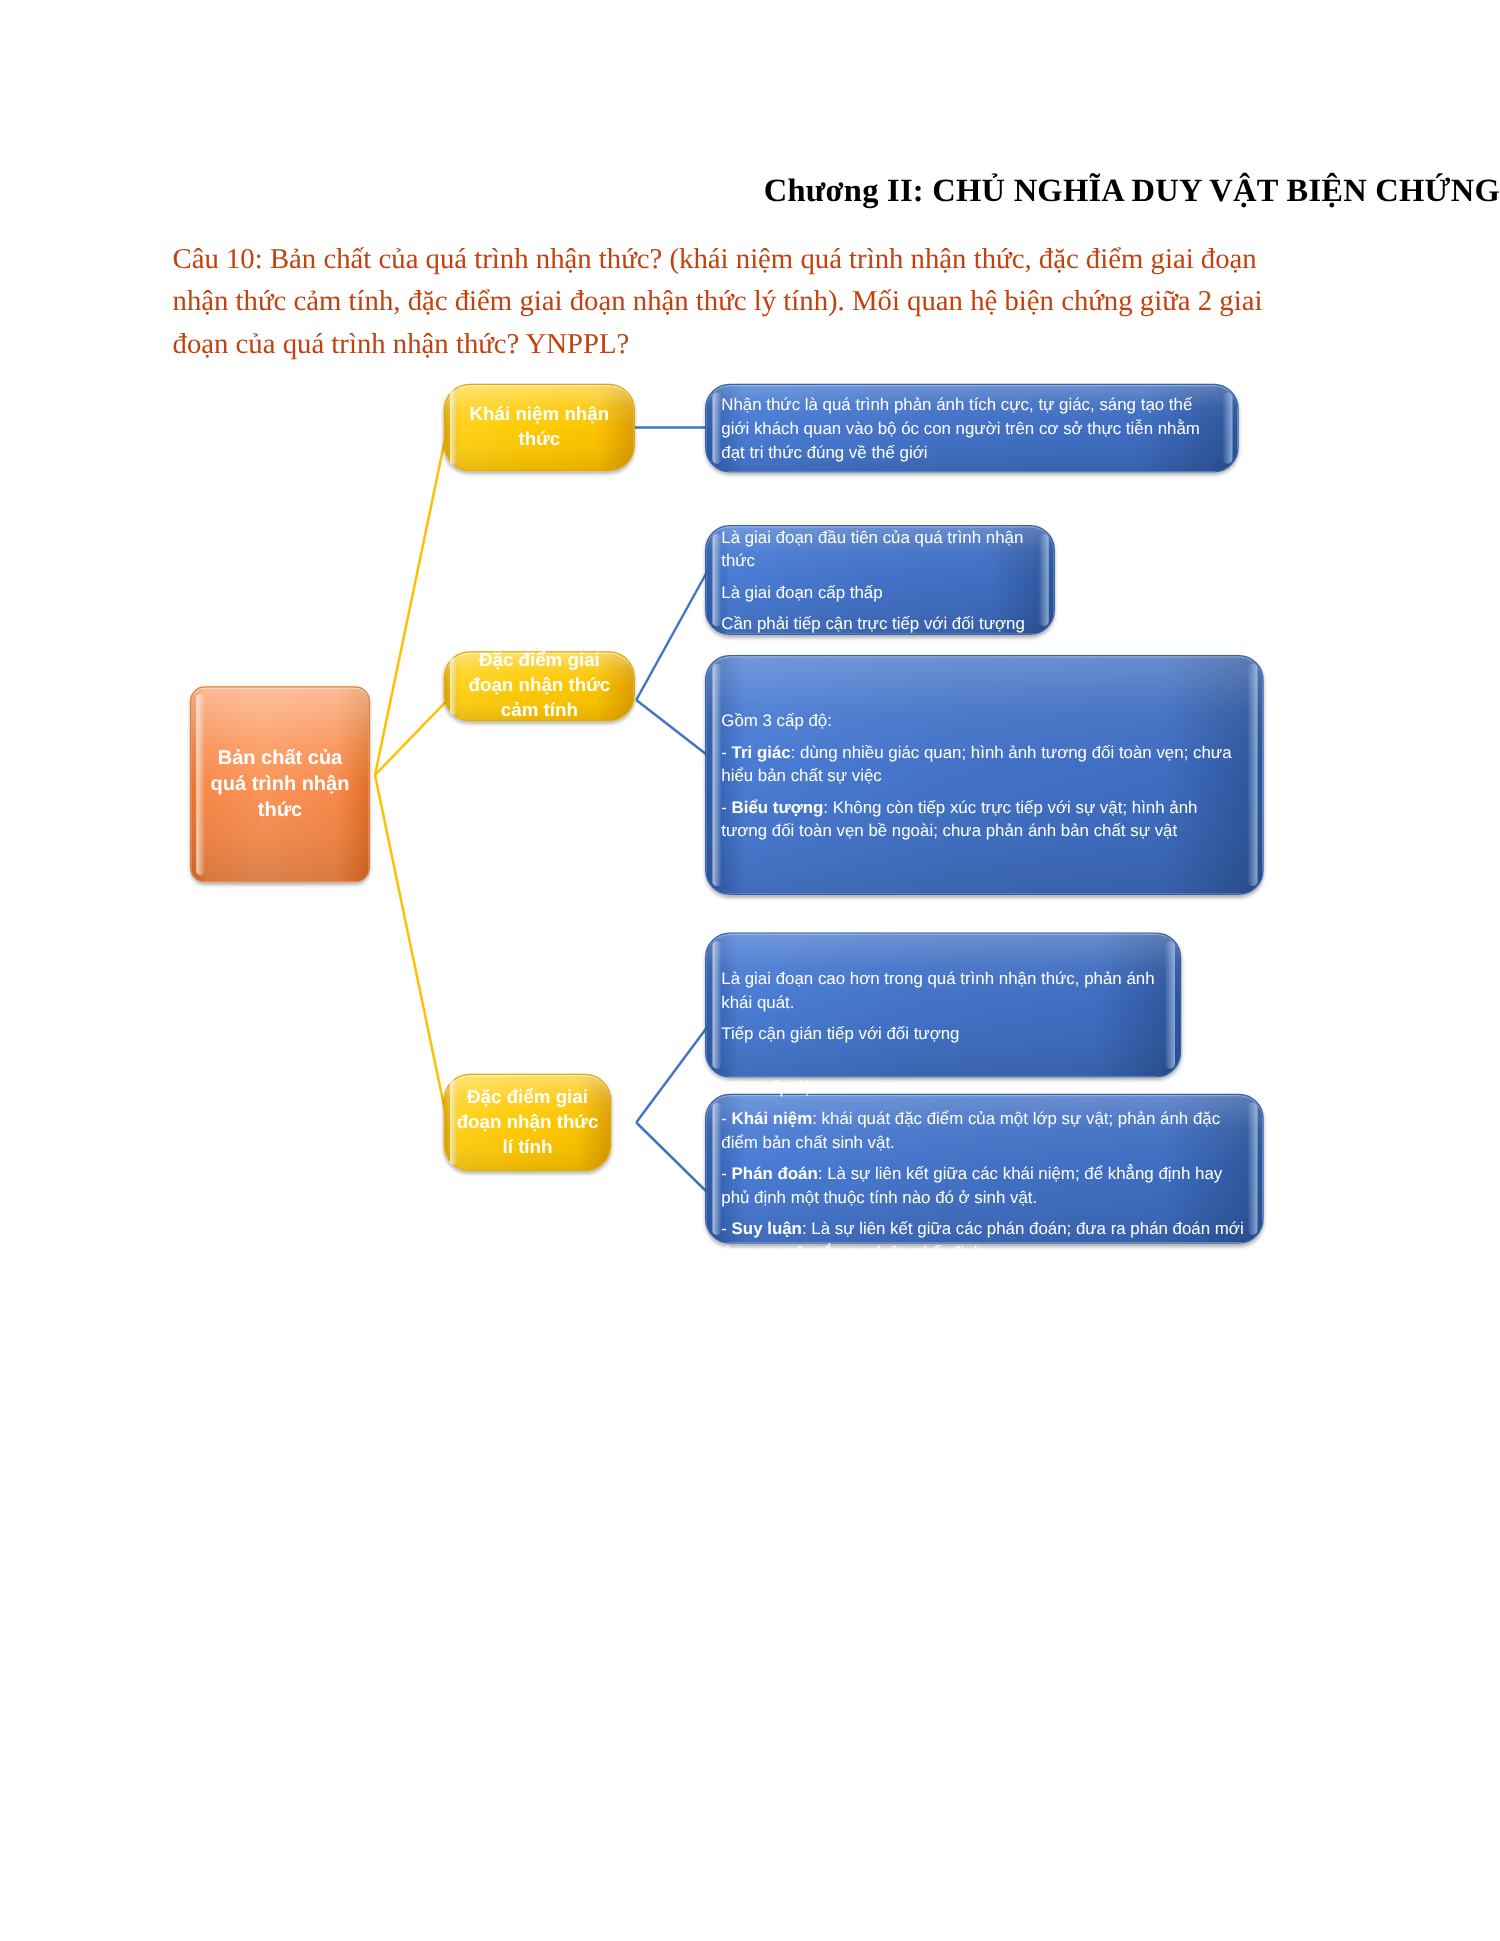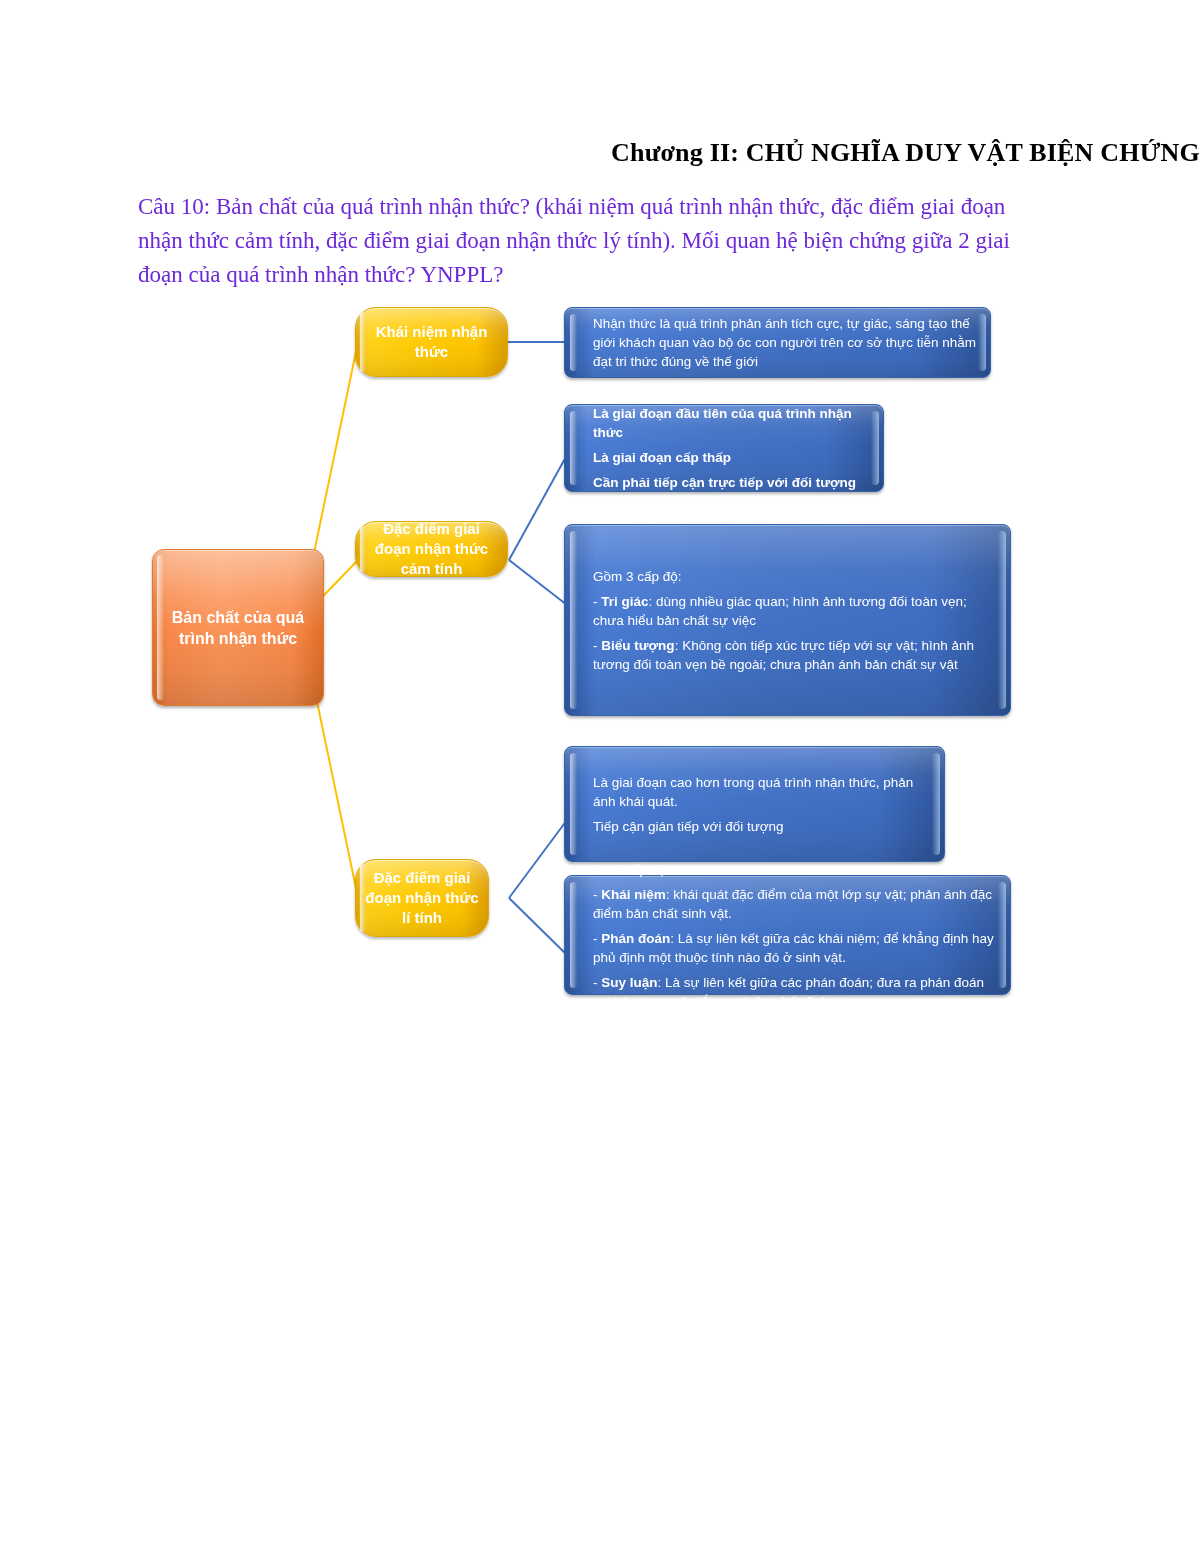--- a/index.html
+++ b/index.html
@@ -21,21 +21,21 @@
     font-size:26px;
     color:#000000;
     letter-spacing:0.2px;
   }
   .doc-question{
     position:absolute;
     left:138px; top:190px; width:915px;
     font-family:"Liberation Serif", serif;
     font-size:23px;
     line-height:34px;
-    color:#6d28d9;
+    color:#c2410c;
     text-align:left;
   }
 
   
   #diagram{
     position:absolute;
     left:0; top:0; width:1200px; height:1553px;
   }
   #connectors{
     position:absolute;
@@ -105,25 +105,25 @@
   }
   .node-branch::before{
     content:"";
     position:absolute;left:4px;top:4px;bottom:4px;width:6px;
     border-radius:4px;
     background:linear-gradient(to right, rgba(255,255,255,0.75), rgba(255,255,255,0.05));
   }
 
   
   .node-leaf{
-    border-radius:8px;
+    border-radius:20px;
     align-items:center;
     font-size:13.5px;
     line-height:19px;
-    padding:10px 14px 10px 28px;
+    padding:10px 14px 10px 12px;
     background:
       linear-gradient(to bottom,
         rgba(255,255,255,0.22) 0%,
         rgba(255,255,255,0.05) 24%,
         rgba(255,255,255,0.00) 48%,
         rgba(0,0,0,0.05) 78%,
         rgba(0,0,0,0.12) 100%),
       linear-gradient(to right,
         #2f5aa8 0%, #4a7cd4 7%, #4372c6 45%, #3f6dc1 82%, #2d5499 100%);
     border:1px solid #3463ae;
@@ -166,21 +166,21 @@
 
     <path d="M508 342 L565 342" stroke="#4472C4" stroke-width="2" fill="none"></path>
 
     <path d="M509 560 L567 455" stroke="#4472C4" stroke-width="2" fill="none"></path>
     <path d="M509 560 L567 605" stroke="#4472C4" stroke-width="2" fill="none"></path>
 
     <path d="M509 898 L567 820" stroke="#4472C4" stroke-width="2" fill="none"></path>
     <path d="M509 898 L567 955" stroke="#4472C4" stroke-width="2" fill="none"></path>
   </svg>
 
-  <div class="node node-root" style="left:152px; top:549px; width:172px; height:157px;">
+  <div class="node node-root" style="left:152px; top:549px; width:144px; height:157px;">
     <span class="node-label">Bản chất của quá trình nhận thức</span>
   </div>
 
   <div class="node node-branch" style="left:355px; top:307px; width:153px; height:70px;">
     <span class="node-label">Khái niệm nhận thức</span>
   </div>
 
   <div class="node node-branch" style="left:355px; top:521px; width:153px; height:56px;">
     <span class="node-label">Đặc điểm giai đoạn nhận thức cảm tính</span>
   </div>
@@ -188,21 +188,21 @@
   <div class="node node-branch" style="left:355px; top:859px; width:134px; height:78px;">
     <span class="node-label">Đặc điểm giai đoạn nhận thức lí tính</span>
   </div>
 
   <div class="node node-leaf" style="left:564px; top:307px; width:427px; height:71px;">
     <div class="leaf-text">
         <p>Nhận thức là quá trình phản ánh tích cực, tự giác, sáng tạo thế giới khách quan vào bộ óc con người trên cơ sở thực tiễn nhằm đạt tri thức đúng về thế giới</p>
       </div>
   </div>
 
-  <div class="node node-leaf" style="left:564px; top:404px; width:320px; height:88px;font-weight:bold;">
+  <div class="node node-leaf" style="left:564px; top:420px; width:280px; height:88px;">
     <div class="leaf-text">
         <p>Là giai đoạn đầu tiên của quá trình nhận thức</p>
         <p>Là giai đoạn cấp thấp</p>
         <p>Cần phải tiếp cận trực tiếp với đối tượng</p>
       </div>
   </div>
 
   <div class="node node-leaf" style="left:564px; top:524px; width:447px; height:192px;">
     <div class="leaf-text">
         <p>Gồm 3 cấp độ:</p>

